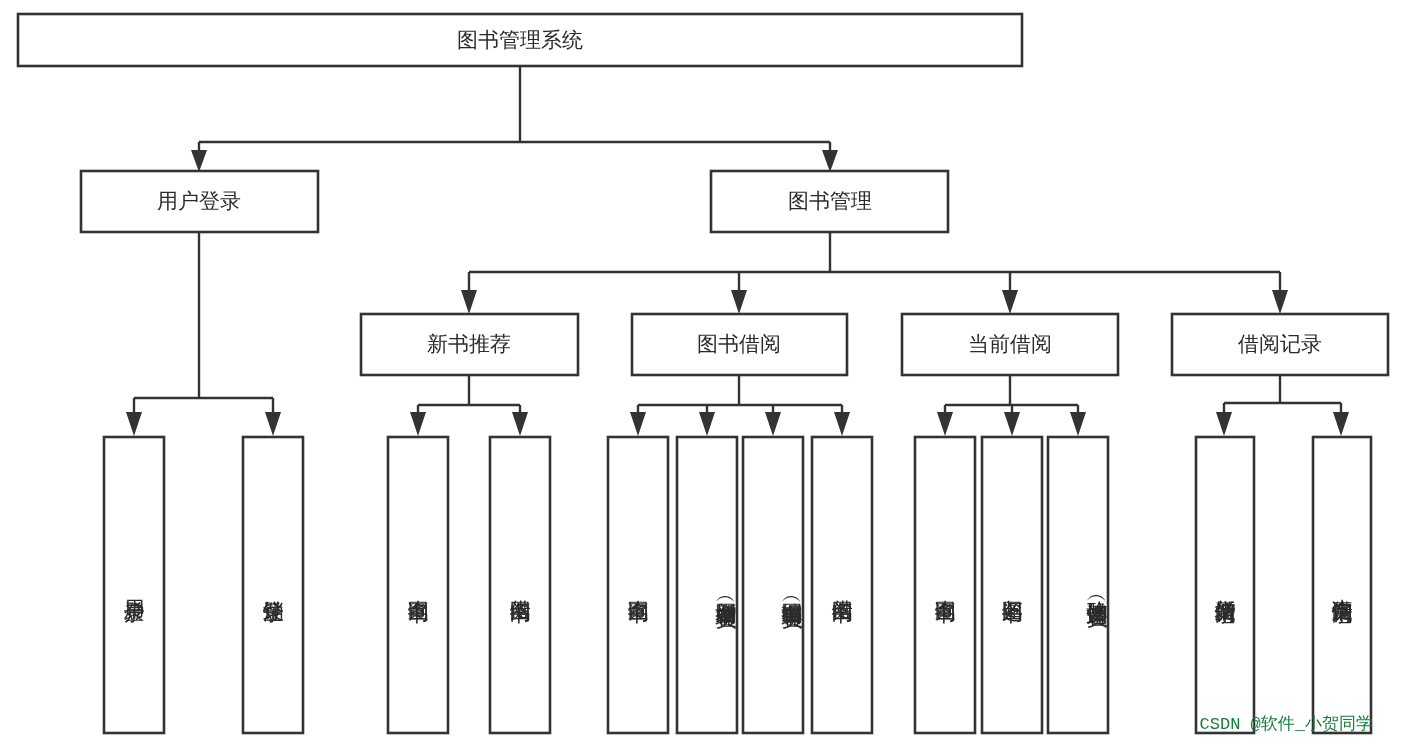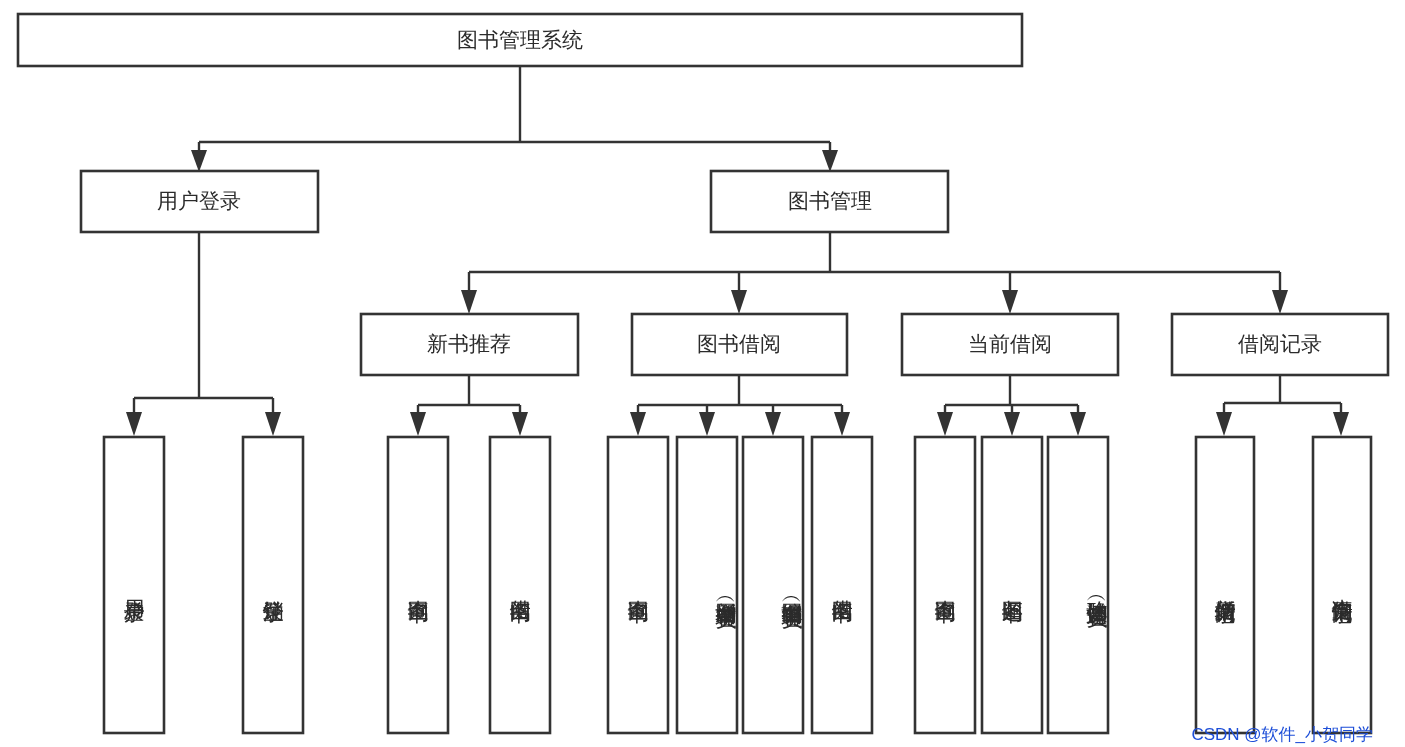--- a/index.html
+++ b/index.html
@@ -69,24 +69,24 @@
     display: flex;
     align-items: center;
     justify-content: center;
     text-align: center;
     white-space: nowrap;
     pointer-events: none;
   }
   .watermark {
     position: absolute;
     right: 8px;
-    bottom: 1px;
-    font-family: Liberation Sans, sans-serif;
+    bottom: 12px;
+    font-family: Liberation Mono, monospace;
     font-size: 17px;
-    color: #1d4ed8;
+    color: #15803d;
     white-space: nowrap;
     user-select: none;
   }
 </style>
 </head>
 <body>
 
 <div id="diagram-root">
 
   <svg id="tree-svg" viewBox="0 0 1405 747">

